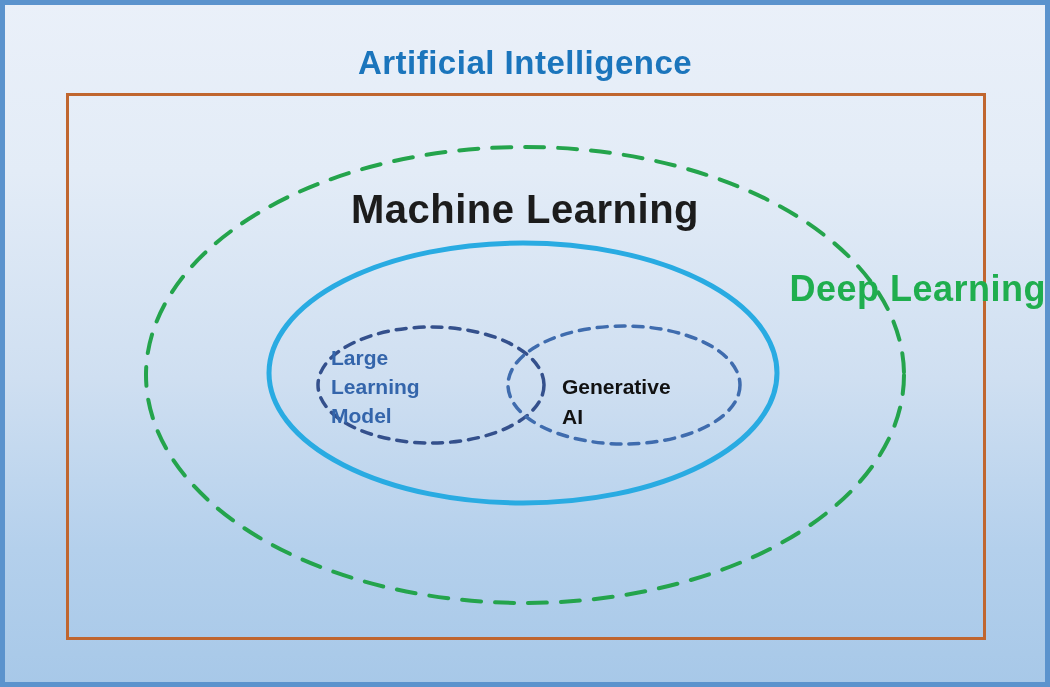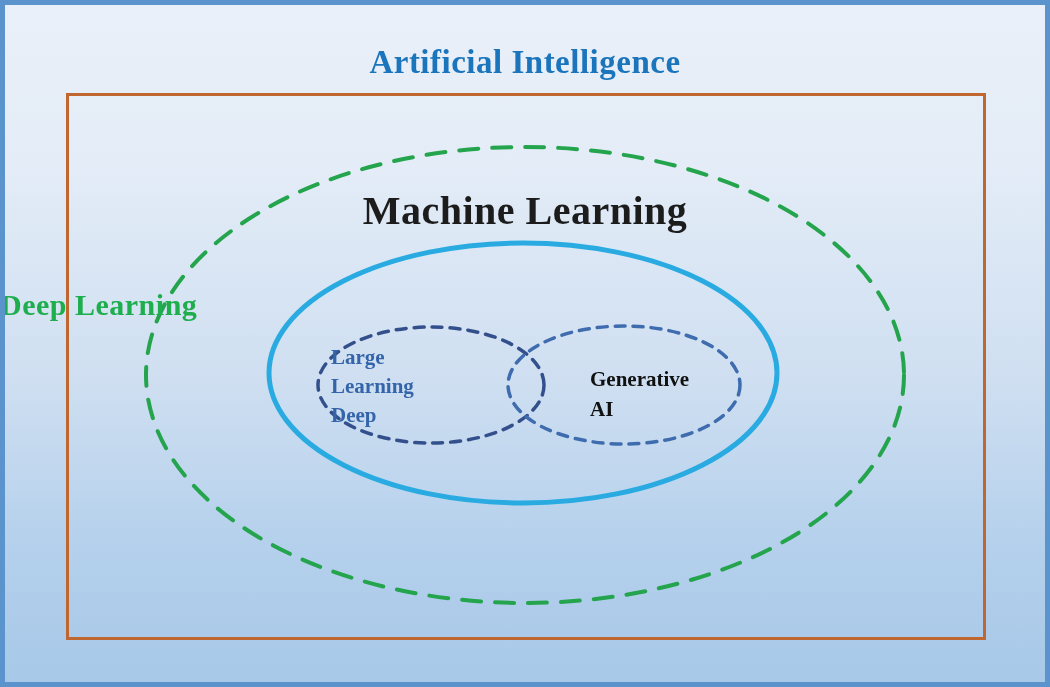--- a/index.html
+++ b/index.html
@@ -1,21 +1,21 @@
 <!DOCTYPE html>
 <html><head>
 <meta charset="utf-8">
 <style>
   html,body{margin:0;padding:0;background:#ffffff;}
   #canvas{
     position:relative;
     width:1050px;height:687px;
     box-sizing:border-box;
     overflow:hidden;
-    font-family:Liberation Serif, serif;
+    font-family:Liberation Sans, sans-serif;
     background:linear-gradient(180deg,#eaf0f9 0%,#e3ecf7 25%,#cfdff1 55%,#b4d0ec 80%,#a7c8e8 100%);
   }
   #outer-frame{
     position:absolute;left:0;top:0;right:0;bottom:0;
     border:5px solid #5b93cd;
     pointer-events:none;
   }
   #ai-box{
     position:absolute;
     left:66px;top:93px;width:920px;height:547px;
@@ -32,37 +32,36 @@
     font-size:33px;letter-spacing:0.5px;
     color:#1b75bc;
   }
   #lbl-ml{
     left:0;top:187px;width:1050px;
     text-align:center;
     font-size:40px;letter-spacing:0.5px;
     color:#1c1c1c;
   }
   #lbl-dl{
-    left:0;top:288px;width:1046px;
-    text-align:left;
-    font-size:30px;letter-spacing:0.5px;
+    left:0;top:268px;width:1046px;
+    text-align:right;
+    font-size:36px;letter-spacing:0.5px;
     color:#1fae4e;
   }
   #lbl-llm{
     left:331px;top:343px;width:200px;
     text-align:left;
     font-size:21px;line-height:29px;
     color:#3465ab;
   }
   #lbl-genai{
-    left:562px;top:364px;width:180px;
+    left:562px;top:372px;width:180px;
     text-align:left;
     font-size:21px;line-height:30px;
     color:#111111;
-    margin-left:28px;
   }
 </style>
 </head>
 <body>
 
 <div id="canvas">
 
   <div id="title-ai" class="lbl">Artificial Intelligence</div>
 
   <div id="ai-box"></div>
@@ -74,21 +73,21 @@
     <ellipse cx="624" cy="385" rx="116" ry="59" fill="none" stroke-width="3.5" stroke-dasharray="10 8" stroke-linecap="round" stroke="#3f6cae"></ellipse>
   </svg>
 
   <div id="lbl-ml" class="lbl">Machine Learning</div>
 
   <div id="lbl-dl" class="lbl">Deep Learning</div>
 
   <div id="lbl-llm" class="lbl">
     <div>Large</div>
     <div>Learning</div>
-    <div>Deep</div>
+    <div>Model</div>
   </div>
 
   <div id="lbl-genai" class="lbl">
     <div>Generative</div>
     <div>AI</div>
   </div>
 
   <div id="outer-frame"></div>
 </div>
 

